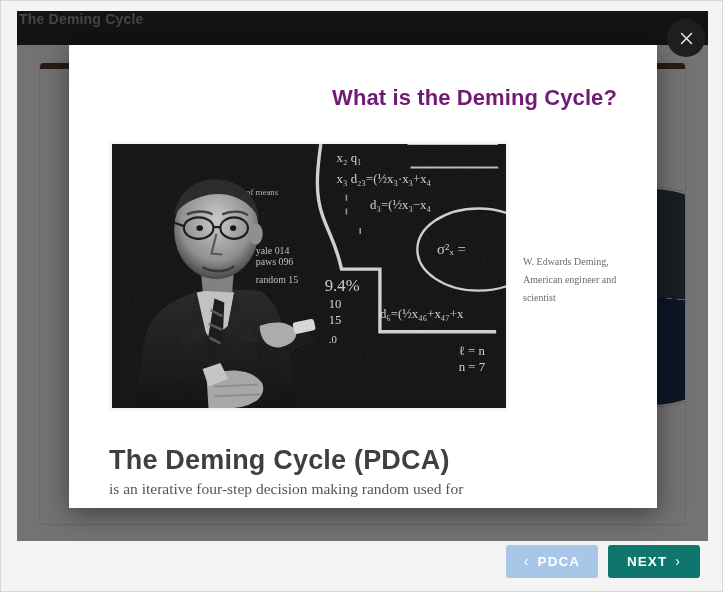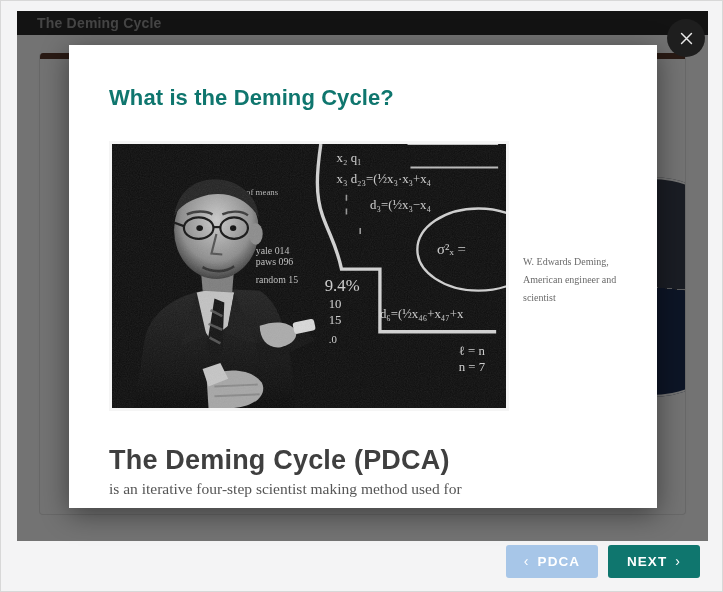--- a/index.html
+++ b/index.html
@@ -26,25 +26,25 @@
     position: absolute;
     left: 16px;
     top: 10px;
     width: 691px;
     height: 530px;
     background: #ffffff;
     overflow: hidden;
   }
 
   #lesson-header {
-    height: 24px;
+    height: 34px;
     background: #2b2b2b;
     display: flex;
-    align-items: center;
-    padding: 0 20px;
+    align-items: flex-start;
+    padding: 0 2px;
   }
   #lesson-header-title {
     color: #9a9a9a;
     font-size: 14px;
     font-weight: bold;
     letter-spacing: .2px;
   }
 
   #lesson-body {
     position: relative;
@@ -140,24 +140,24 @@
     box-shadow: 0 6px 26px rgba(0,0,0,.45);
   }
   #modal-scroll {
     position: absolute;
     inset: 0;
     padding: 40px 40px 0 40px;
     overflow: hidden;
   }
 
   #modal-title {
-    text-align: left;
+    text-align: right;
     font-size: 22px;
     font-weight: bold;
-    color: #0f766e;
+    color: #701a75;
     margin-bottom: 30px;
     letter-spacing: .1px;
   }
 
   #figure-row {
     display: flex;
     align-items: center;
     gap: 14px;
     margin-bottom: 34px;
   }
@@ -384,21 +384,21 @@
             <rect x="0" y="0" width="400" height="270" filter="url(#grain)" fill="none" opacity=".55"></rect>
             <rect x="0" y="0" width="400" height="270" fill="#000" opacity=".05"></rect>
           </svg>
         </div>
 
         <div id="photo-caption">W. Edwards Deming, American engineer and scientist</div>
       </div>
 
       <h2 id="modal-subheading">The Deming Cycle (PDCA)</h2>
 
-      <p id="modal-paragraph">is an iterative four-step scientist making method used for</p>
+      <p id="modal-paragraph">is an iterative four-step decision making random used for</p>
 
     </div>
   </div>
 
   <button id="close-button">
     <svg viewBox="0 0 24 24">
       <path d="M5 5 L19 19 M19 5 L5 19" stroke="#e8e8e8" stroke-width="2.1" stroke-linecap="round" fill="none"></path>
     </svg>
   </button>
 

